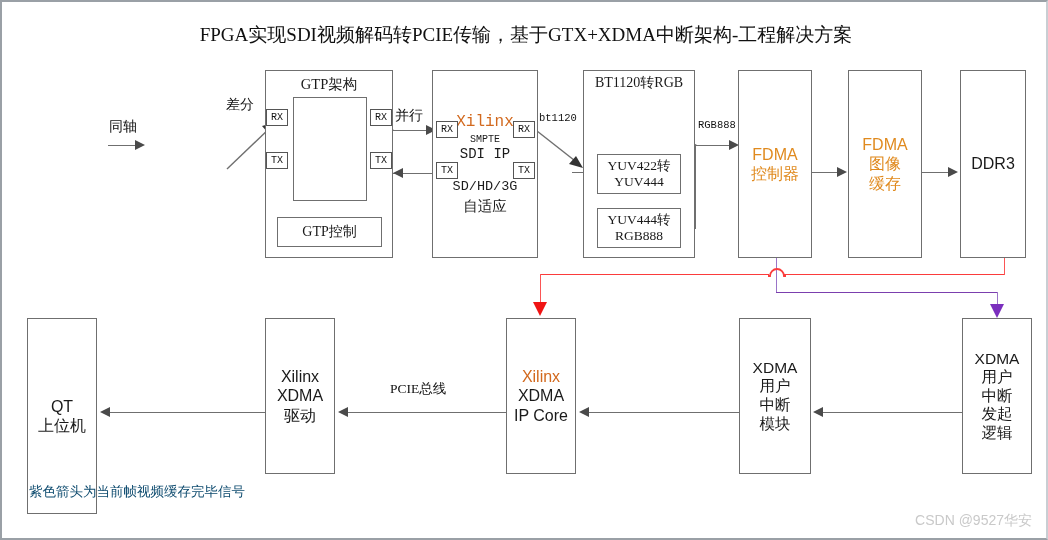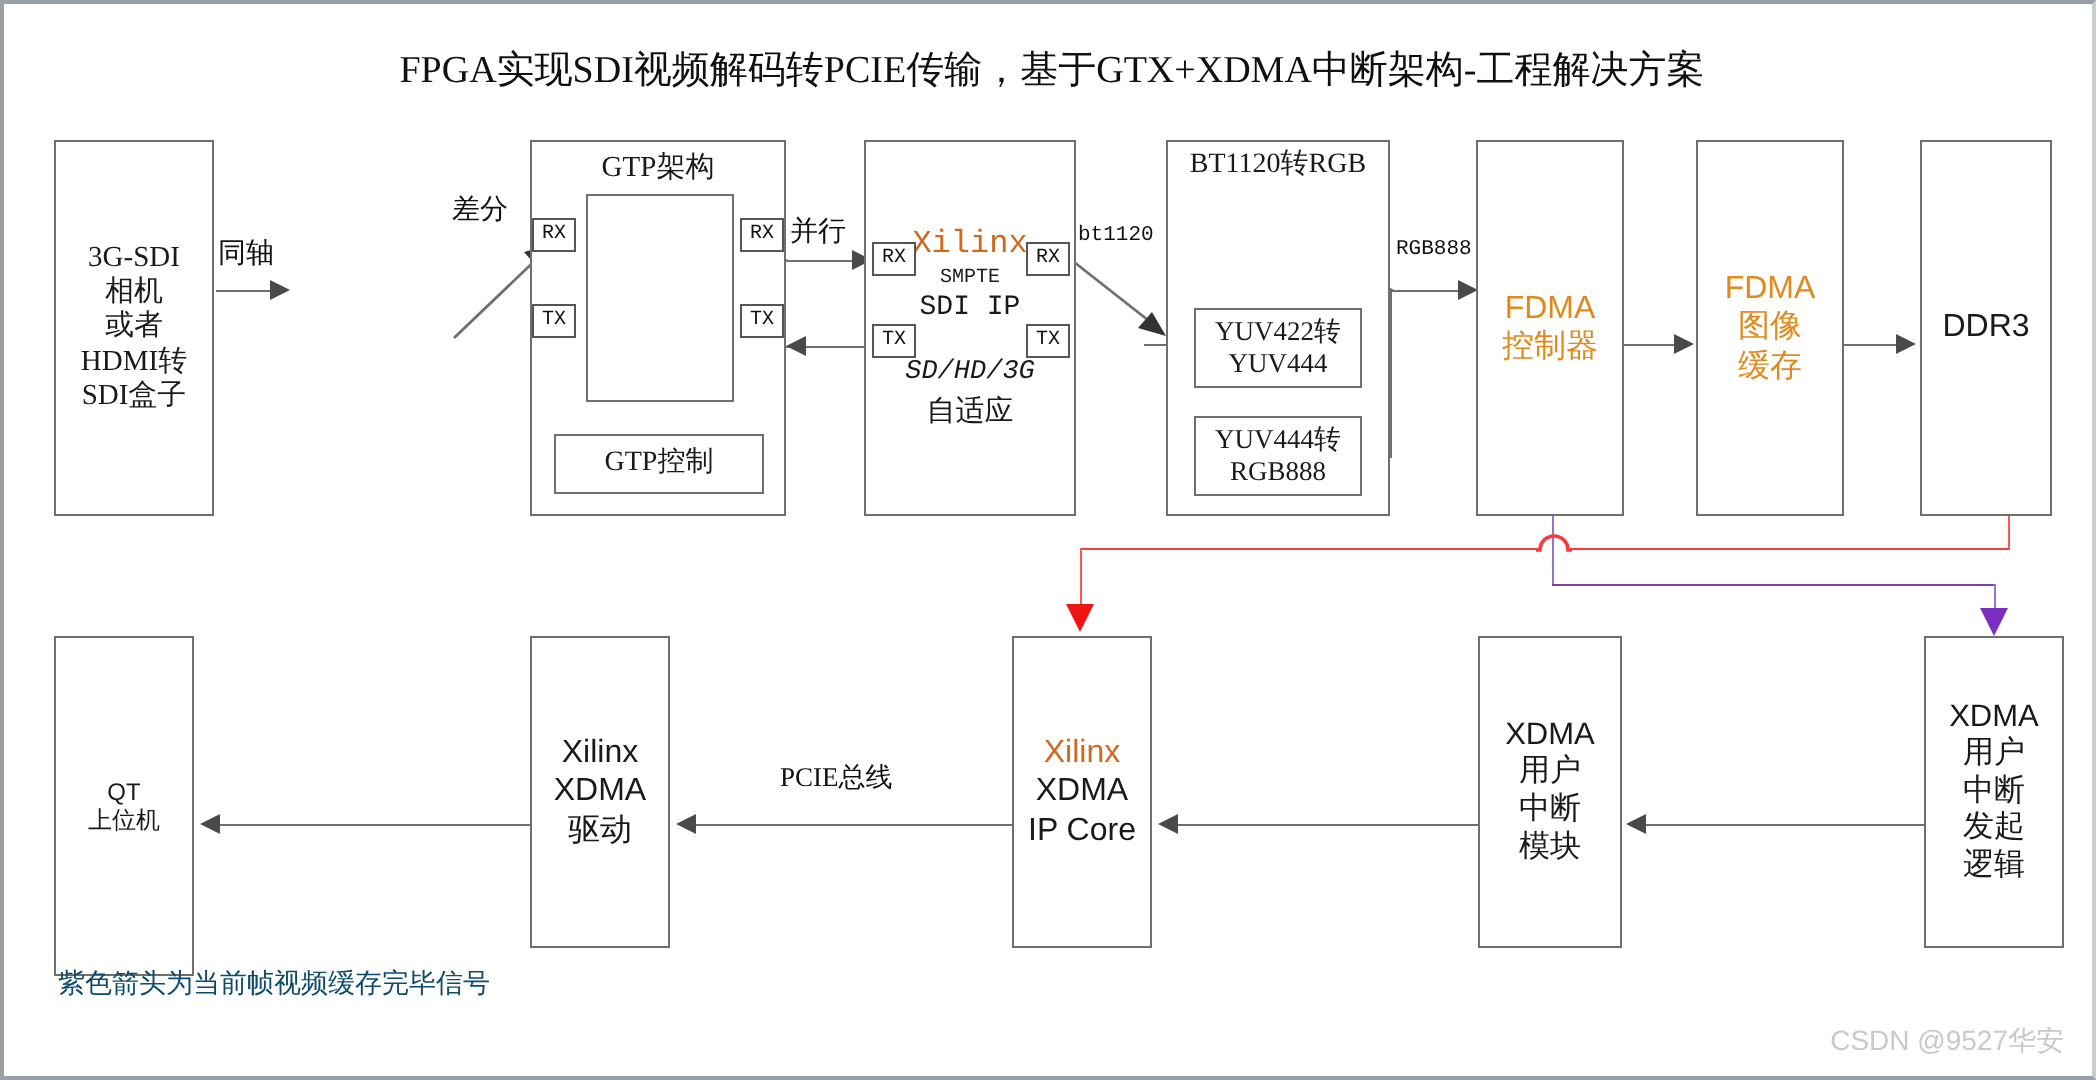--- a/index.html
+++ b/index.html
@@ -112,27 +112,20 @@
     white-space:nowrap;z-index:8;
   }
 </style>
 </head>
 <body>
 
 <div id="canvas">
 
   <div id="title">FPGA实现SDI视频解码转PCIE传输，基于GTX+XDMA中断架构-工程解决方案</div>
 
-  <div class="blk serif" style="left:25px;top:68px;width:80px;height:188px;font-size:14.5px;color:#1a1a1a;">
-    <span class="ln">3G-SDI</span>
-    <span class="ln">相机</span>
-    <span class="ln">或者</span>
-    <span class="ln">HDMI转</span>
-    <span class="ln">SDI盒子</span>
-  </div>
 
   <div class="h-line" style="left:106px;top:143px;width:27px;"></div>
   <div class="ar ar-r" style="left:133px;top:138px;"></div>
   <div class="lbl" style="left:107px;top:116px;font-size:14px;">同轴</div>
 
 
   <svg style="position:absolute;left:222px;top:110px;width:60px;height:62px;z-index:3;overflow:visible;">
     <line x1="3" y1="57" x2="48" y2="14" stroke="#6f6f6f" stroke-width="1.4"></line>
     <polygon points="52,10 38,14 45,22" fill="#333"></polygon>
   </svg>
@@ -181,21 +174,21 @@
   <div class="h-line" style="left:391px;top:128px;width:39px;"></div>
   <div class="ar ar-r" style="left:424px;top:123px;"></div>
   <div class="h-line" style="left:391px;top:171px;width:39px;"></div>
   <div class="ar ar-l" style="left:391px;top:166px;"></div>
   <div class="lbl" style="left:393px;top:105px;font-size:14px;">并行</div>
 
   <div class="blk" style="left:430px;top:68px;width:106px;height:188px;">
     <span class="ln mono" style="font-size:16px;color:#d2691e;margin-bottom:2px;">Xilinx</span>
     <span class="ln mono" style="font-size:10px;">SMPTE</span>
     <span class="ln mono" style="font-size:14px;">SDI IP</span>
-    <span class="ln mono" style="font-size:13.5px;margin-top:16px;font-style:italic;">SD/HD/3G</span>
+    <span class="ln mono" style="font-size:13.5px;margin-top:16px;">SD/HD/3G</span>
     <span class="ln serif" style="font-size:14.5px;margin-top:3px;">自适应</span>
   </div>
   <div class="port" style="left:434px;top:119px;width:22px;height:17px;">
     <span>RX</span>
   </div>
   <div class="port" style="left:434px;top:160px;width:22px;height:17px;">
     <span>TX</span>
   </div>
   <div class="port" style="left:511px;top:119px;width:22px;height:17px;">
     <span>RX</span>
@@ -269,21 +262,21 @@
   </div>
   <div class="red-h" style="left:538px;top:272px;width:229px;"></div>
   <div class="red-v" style="left:538px;top:272px;height:34px;"></div>
   <div class="ar ar-d-red" style="left:531px;top:300px;"></div>
 
   <div class="pur-v" style="left:774px;top:256px;height:35px;"></div>
   <div class="pur-h" style="left:774px;top:290px;width:221px;"></div>
   <div class="pur-v" style="left:995px;top:290px;height:18px;"></div>
   <div class="ar ar-d-pur" style="left:988px;top:302px;"></div>
 
-  <div class="blk sans" style="left:25px;top:316px;width:70px;height:170px;font-size:12px;">
+  <div class="blk sans" style="left:25px;top:316px;width:70px;height:196px;font-size:16px;">
     <span class="ln">QT</span>
     <span class="ln">上位机</span>
   </div>
 
   <div class="h-line" style="left:106px;top:410px;width:157px;"></div>
   <div class="ar ar-l" style="left:98px;top:405px;"></div>
 
   <div class="blk sans" style="left:263px;top:316px;width:70px;height:156px;font-size:16px;color:#1a1a1a;">
     <span class="ln">Xilinx</span>
     <span class="ln">XDMA</span>

